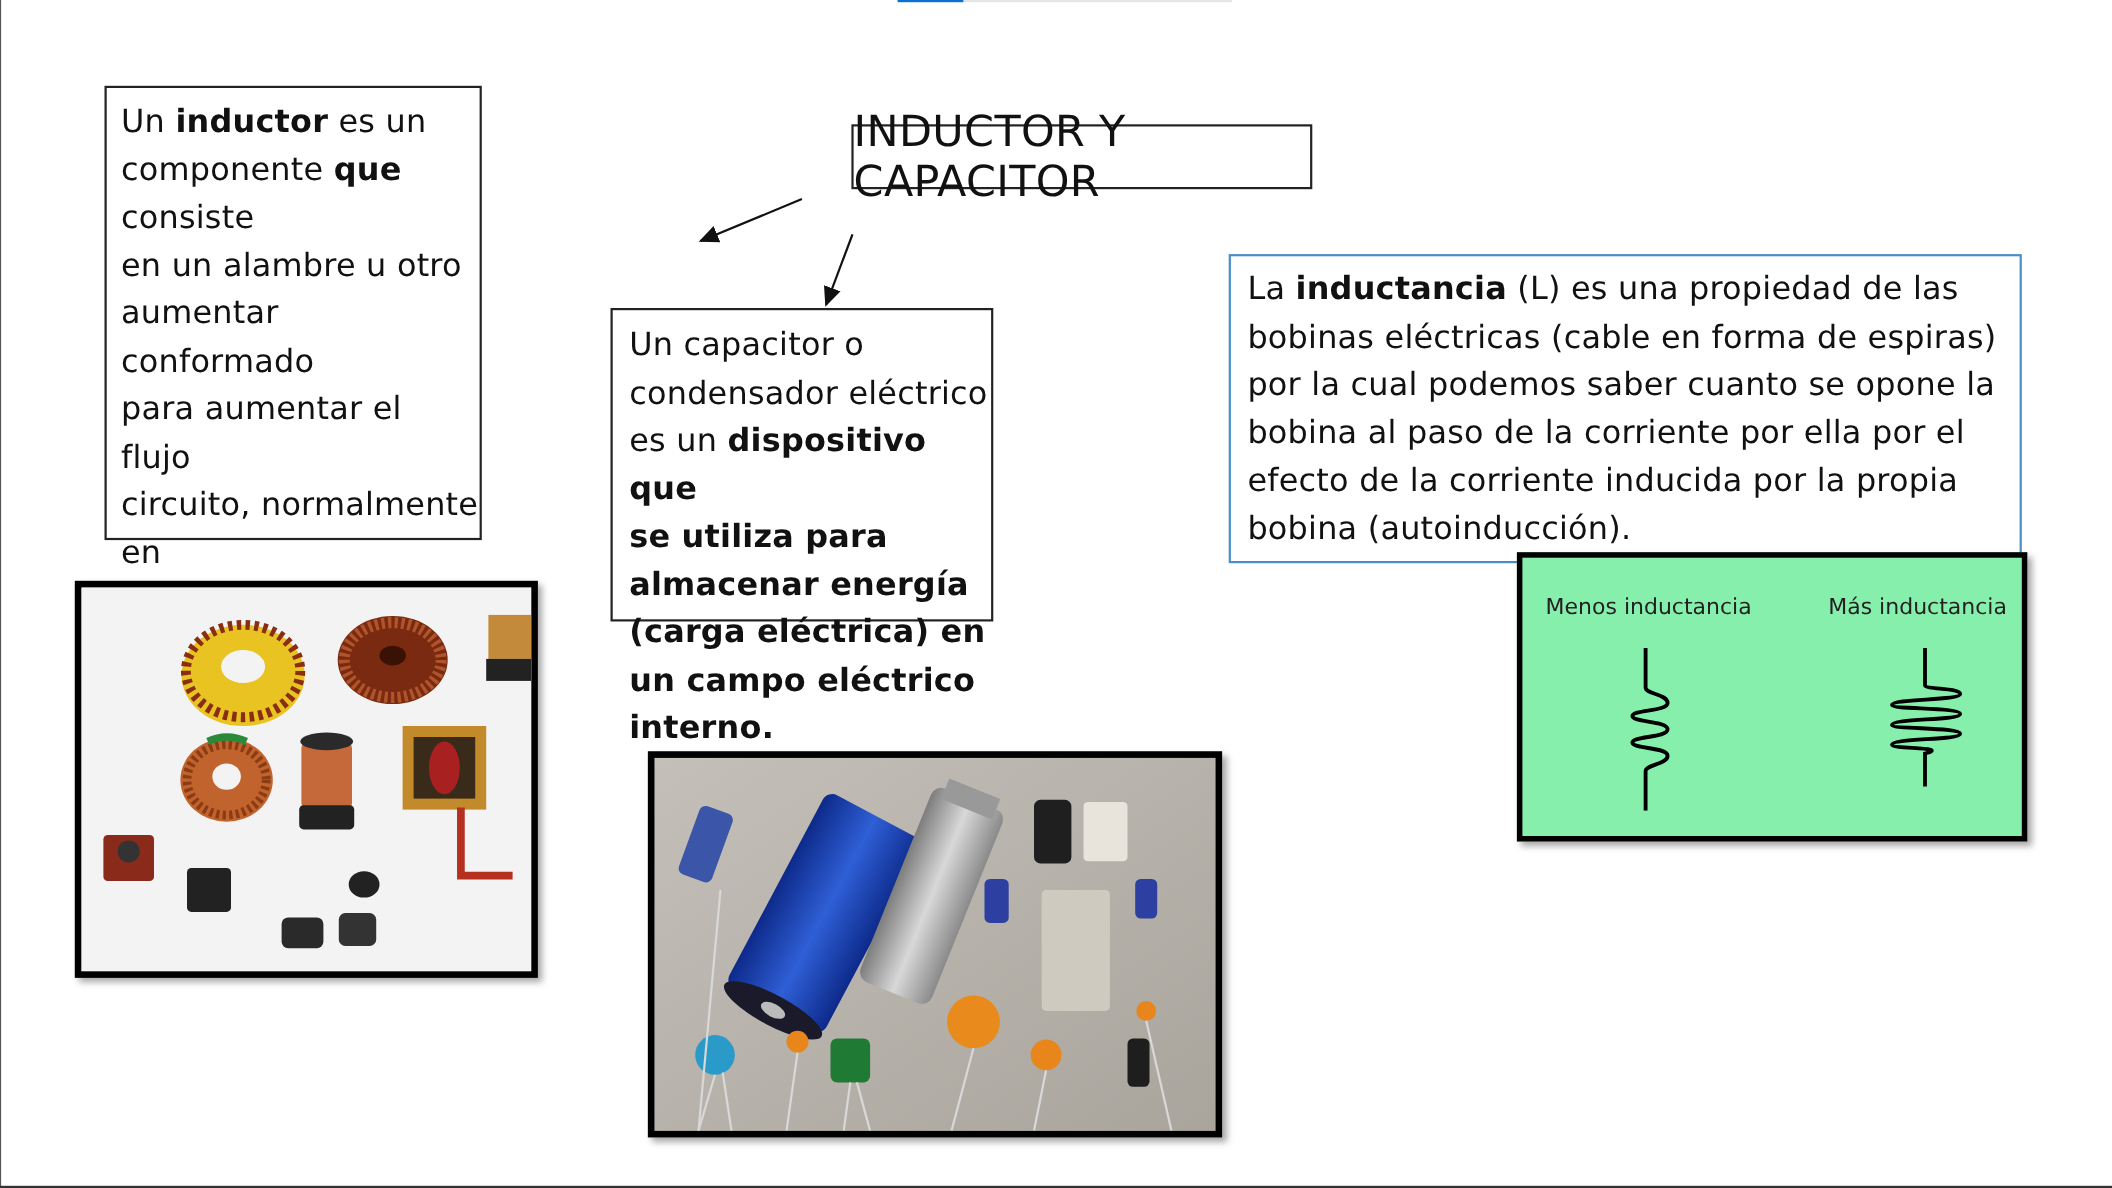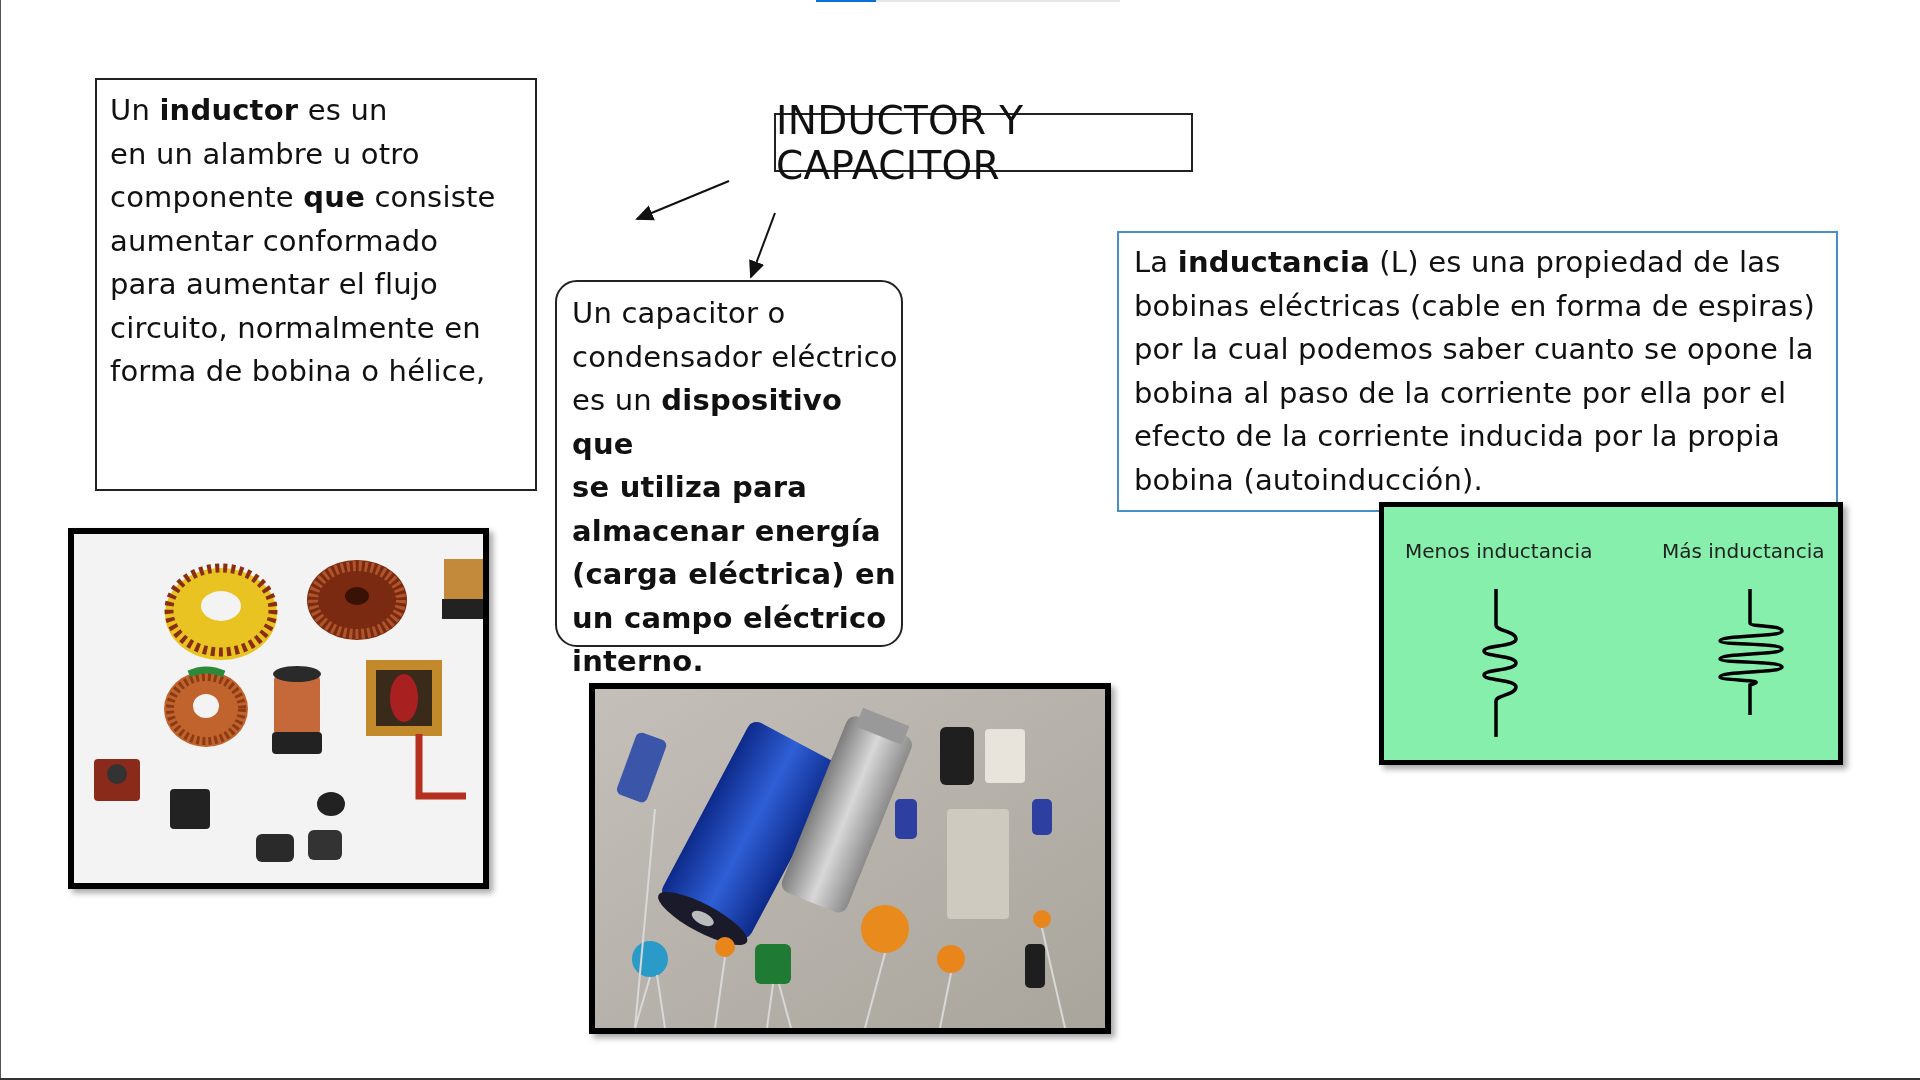--- a/index.html
+++ b/index.html
@@ -32,25 +32,25 @@
 </style>
 </head>
 <body>
 
 <div class="frame-left"></div>
 <div class="frame-bottom"></div>
 
 <div class="progress" style="left:816px;width:60px;background:#0a6fd6;"></div>
 <div class="progress" style="left:876px;width:244px;background:#e6e6e6;"></div>
 
-<div class="box black-border" style="left:95px;top:78px;width:442px;height:413px;padding:9px 0 0 13px;">
+<div class="box black-border" style="left:95px;top:78px;width:343px;height:413px;padding:9px 0 0 13px;">
   <div class="text rich">
       <div>Un <b>inductor</b> es un</div>
+      <div>componente <b>que</b> consiste</div>
       <div>en un alambre u otro</div>
-      <div>componente <b>que</b> consiste</div>
       <div>aumentar conformado</div>
       <div>para aumentar el flujo</div>
       <div>circuito, normalmente en</div>
       <div>forma de bobina o hélice,</div>
     </div>
 </div>
 
 <div class="box black-border title" style="left:774px;top:113px;width:419px;height:59px;">
   <span>INDUCTOR Y CAPACITOR</span>
 </div>
@@ -58,21 +58,21 @@
 <svg style="position:absolute;left:0;top:0;" width="1920" height="1080">
   <defs>
     <marker id="ah" markerWidth="10" markerHeight="10" refX="8" refY="5" orient="auto">
       <path d="M0,1 L9,5 L0,9 Z" fill="#111"></path>
     </marker>
   </defs>
   <line x1="729" y1="181" x2="637" y2="219" stroke="#111" stroke-width="2" marker-end="url(#ah)"></line>
   <line x1="775" y1="213" x2="751" y2="277" stroke="#111" stroke-width="2" marker-end="url(#ah)"></line>
 </svg>
 
-<div class="box black-border" style="left:555px;top:280px;width:348px;height:367px;padding:10px 0 0 15px;border-radius:22px;">
+<div class="box black-border" style="left:555px;top:280px;width:348px;height:285px;padding:10px 0 0 15px;">
   <div class="text rich">
       <div>Un capacitor o</div>
       <div>condensador eléctrico</div>
       <div>es un <b>dispositivo que</b></div>
       <div><b>se utiliza para</b></div>
       <div><b>almacenar energía</b></div>
       <div><b>(carga eléctrica) en</b></div>
       <div><b>un campo eléctrico</b></div>
       <div><b>interno.</b></div>
     </div>

